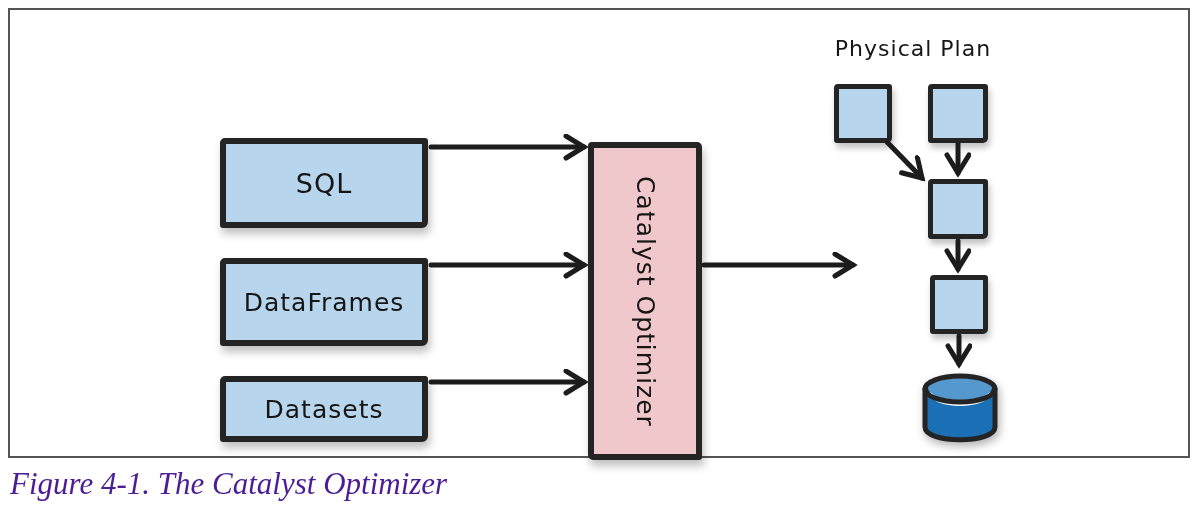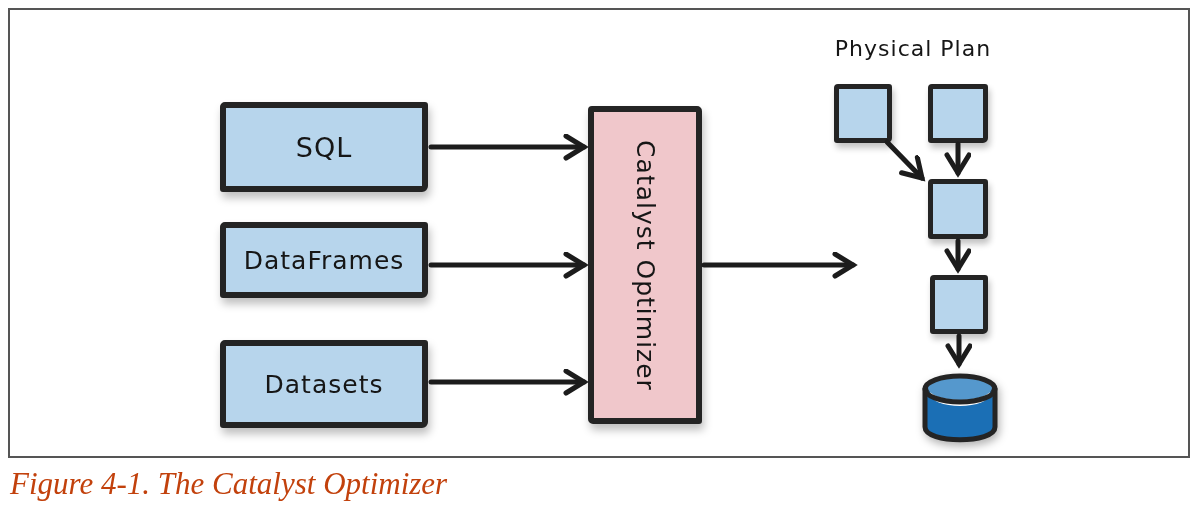--- a/index.html
+++ b/index.html
@@ -21,30 +21,31 @@
     position:absolute;left:8px;top:8px;width:1182px;height:450px;
     border:2px solid var(--frame-border);background:var(--background);
     box-sizing:border-box;
   }
   .node{
     position:absolute;box-sizing:border-box;
     border:6px solid var(--outline);
     display:flex;align-items:center;justify-content:center;
     box-shadow:2px 6px 8px rgba(0,0,0,0.25);
     color:#161616;
+    margin-top:36px;
   }
   .input{
     background:var(--node-blue);
     left:210px;width:208px;height:90px;
     border-radius:5px 3px 6px 3px;
     font-size:25px;letter-spacing:1px;
   }
   #node-sql{top:92px;font-size:27px;}
-  #node-dataframes{top:212px;height:76px;}
-  #node-datasets{top:330px;height:88px;}
+  #node-dataframes{top:212px;height:88px;}
+  #node-datasets{top:330px;height:66px;}
   .optimizer{
     background:var(--optimizer-pink);
     left:578px;top:96px;width:114px;height:318px;
     border-radius:4px 5px 3px 5px;
   }
   .vlabel{
     display:inline-block;transform:rotate(90deg);
     white-space:nowrap;font-size:25px;letter-spacing:1px;color:#161616;
   }
   .pp-title{
@@ -62,21 +63,21 @@
   #sq2{left:918px;top:74px;width:60px;height:59px;}
   #sq3{left:918px;top:169px;width:60px;height:60px;}
   #sq4{left:920px;top:265px;width:58px;height:59px;}
   .arrows{position:absolute;left:0;top:0;width:1200px;height:518px;pointer-events:none;}
   .arrows path{stroke:var(--arrow);stroke-width:5;fill:none;stroke-linecap:round;}
   .db{position:absolute;left:905px;top:355px;width:90px;height:88px;
       filter:drop-shadow(2px 4px 4px rgba(0,0,0,0.3));}
   .caption{
     position:absolute;left:10px;top:466px;
     font-family:"Liberation Serif",serif;font-style:italic;
-    font-size:31px;color:#c2410c;white-space:nowrap;
+    font-size:31px;color:#4c1d95;white-space:nowrap;
   }
 </style>
 </head>
 <body>
 
 <div class="stage">
   <div class="panel">
 
     <div class="node input" id="node-sql">
       <span>SQL</span>

